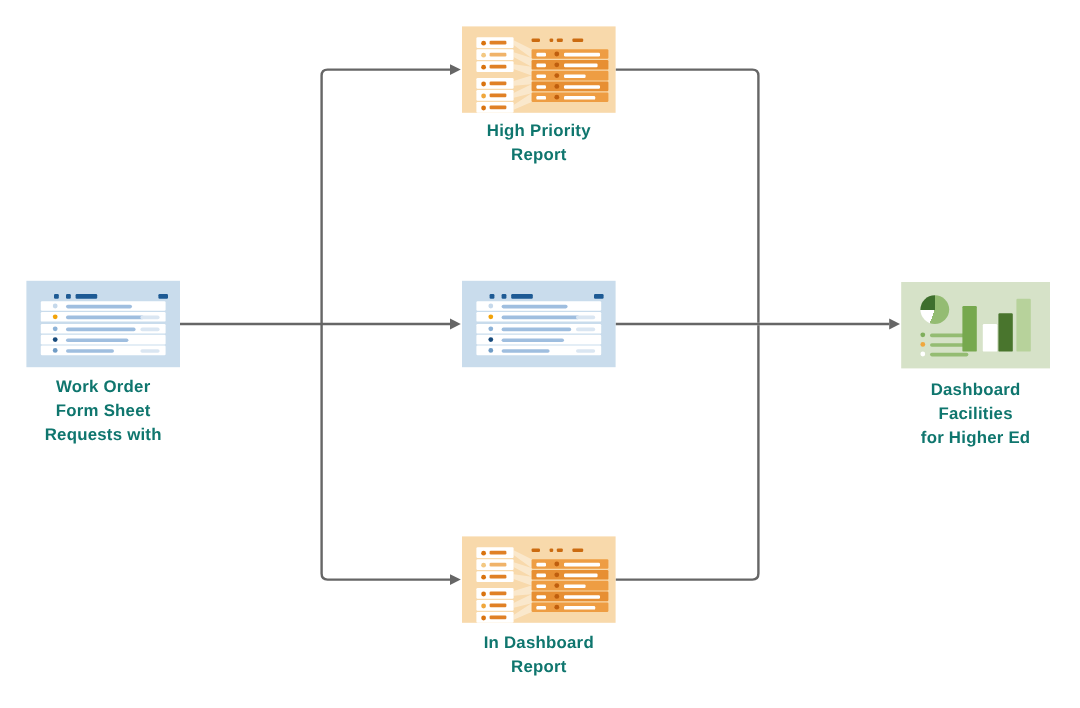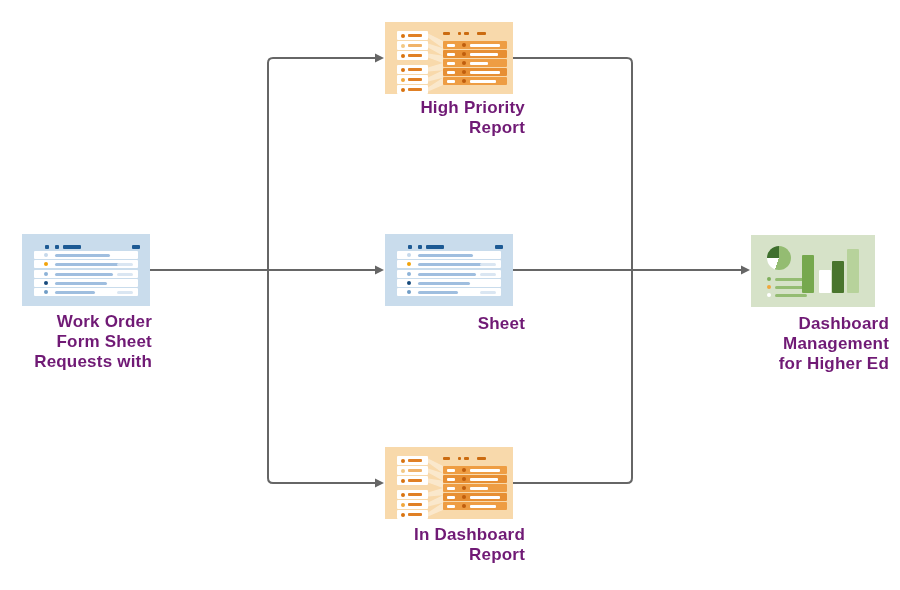--- a/index.html
+++ b/index.html
@@ -3,22 +3,22 @@
 <meta charset="utf-8">
 <style>
   html,body{margin:0;padding:0;background:#ffffff;}
   .canvas{position:relative;width:900px;height:590px;background:#ffffff;overflow:hidden;
           font-family:"Liberation Sans",sans-serif;}
   .connectors{position:absolute;left:0;top:0;}
 
   
   .icon{position:absolute;}
   .icon i{display:block;}
-  .nlabel{position:absolute;width:152px;text-align:right;color:#701a75;
-          font-weight:600;font-size:17px;line-height:20px;letter-spacing:.2px;}
+  .nlabel{position:absolute;width:152px;text-align:center;color:#0f766e;
+          font-weight:600;font-size:14px;line-height:20px;letter-spacing:.2px;}
 
   
   .blue{width:128px;height:72px;background:#c9dcec;}
   .bh i{position:absolute;top:11px;height:4px;background:#1d5a94;border-radius:1px;}
   .bh .sq{width:4px;}
   .brow{position:absolute;left:12px;width:104px;height:8px;background:#fff;border-radius:1px;}
   .bd{position:absolute;left:10px;top:2px;width:4px;height:4px;border-radius:50%;}
   .bl{position:absolute;left:21px;top:2.5px;height:3px;background:#9fbedf;border-radius:1.5px;}
   .bt{position:absolute;right:5px;top:2.5px;width:16px;height:3px;background:#dae6f2;border-radius:1.5px;}
 
@@ -89,21 +89,21 @@
     <div class="brow" style="top:45px">
         <i class="bd" style="background:#164a7c"></i>
         <i class="bl" style="width:52px"></i>
       </div>
     <div class="brow" style="top:54px">
         <i class="bd" style="background:#6f9cc6"></i>
         <i class="bl" style="width:40px"></i>
         <i class="bt"></i>
       </div>
   </div>
-  <div class="nlabel" style="left:0;top:312px">
+  <div class="nlabel" style="left:10px;top:312px">
     <div>Work Order</div>
     <div>Form Sheet</div>
     <div>Requests with</div>
   </div>
 
   <div class="icon orangeic" style="left:385px;top:22px">
     <svg class="beams" width="128" height="72" viewBox="0 0 128 72">
       <g fill="#ffffff" opacity="0.4">
         <polygon points="43,11.5 43,15.5 58,26.3 58,19"></polygon>
         <polygon points="43,21.5 43,25.5 58,33.7 58,26.3"></polygon>
@@ -197,21 +197,20 @@
         <i class="bd" style="background:#164a7c"></i>
         <i class="bl" style="width:52px"></i>
       </div>
     <div class="brow" style="top:54px">
         <i class="bd" style="background:#6f9cc6"></i>
         <i class="bl" style="width:40px"></i>
         <i class="bt"></i>
       </div>
   </div>
   <div class="nlabel" style="left:373px;top:314px">
-    <div>Sheet</div>
   </div>
 
   <div class="icon orangeic" style="left:385px;top:447px">
     <svg class="beams" width="128" height="72" viewBox="0 0 128 72">
       <g fill="#ffffff" opacity="0.4">
         <polygon points="43,11.5 43,15.5 58,26.3 58,19"></polygon>
         <polygon points="43,21.5 43,25.5 58,33.7 58,26.3"></polygon>
         <polygon points="43,31.5 43,35.5 58,41 58,33.7"></polygon>
         <polygon points="43,45.5 43,49.5 58,48.3 58,41"></polygon>
         <polygon points="43,55.5 43,59.5 58,55.7 58,48.3"></polygon>
@@ -285,17 +284,17 @@
       <i class="dll" style="top:50.5px"></i>
     <i class="dld" style="top:58px;background:#ffffff"></i>
       <i class="dll" style="top:58.5px"></i>
     <i class="bar" style="left:51px;top:20px;height:38px;background:#76a84e"></i>
     <i class="bar" style="left:68px;top:35px;height:23px;background:#ffffff"></i>
     <i class="bar" style="left:81px;top:26px;height:32px;background:#49752d"></i>
     <i class="bar" style="left:96px;top:14px;height:44px;background:#b7d29b"></i>
   </div>
   <div class="nlabel" style="left:737px;top:314px">
     <div>Dashboard</div>
-    <div>Management</div>
+    <div>Facilities</div>
     <div>for Higher Ed</div>
   </div>
 
 </div>
 
 </body></html>

